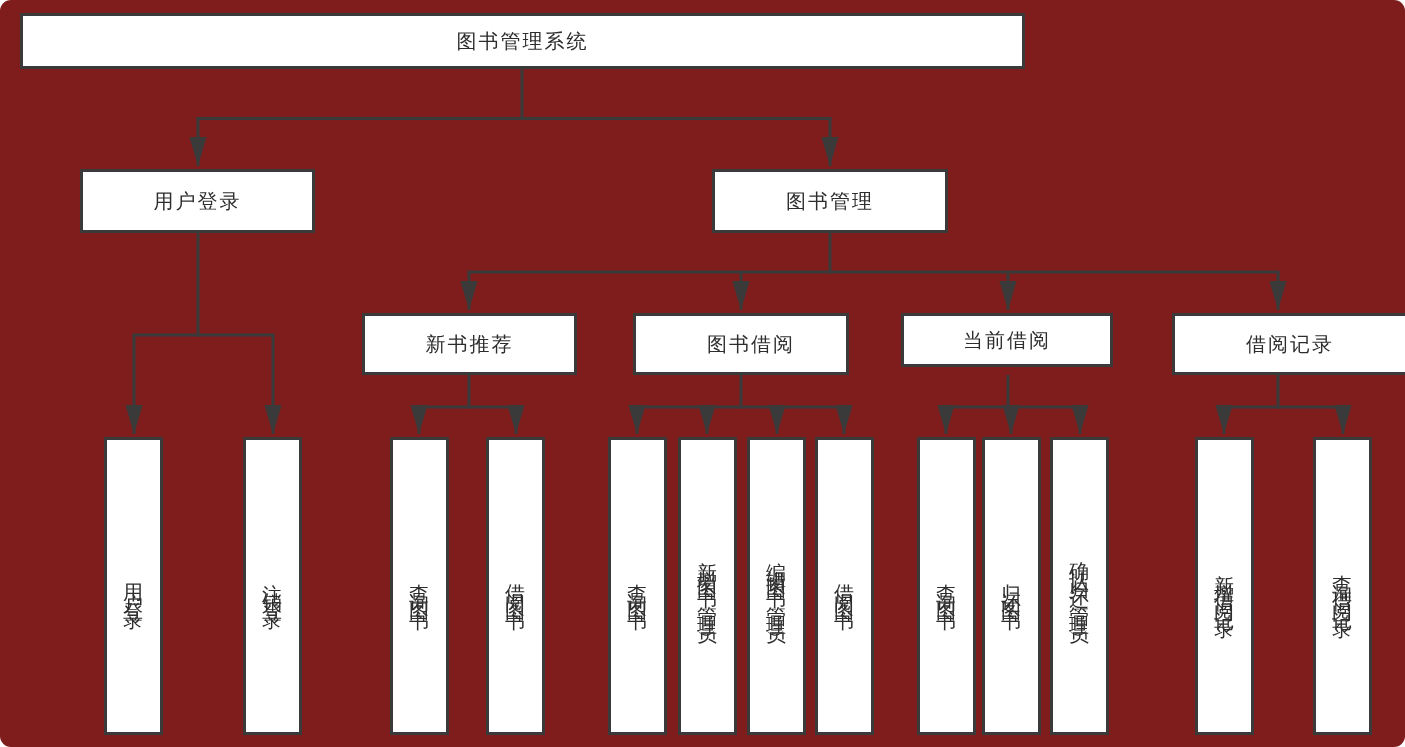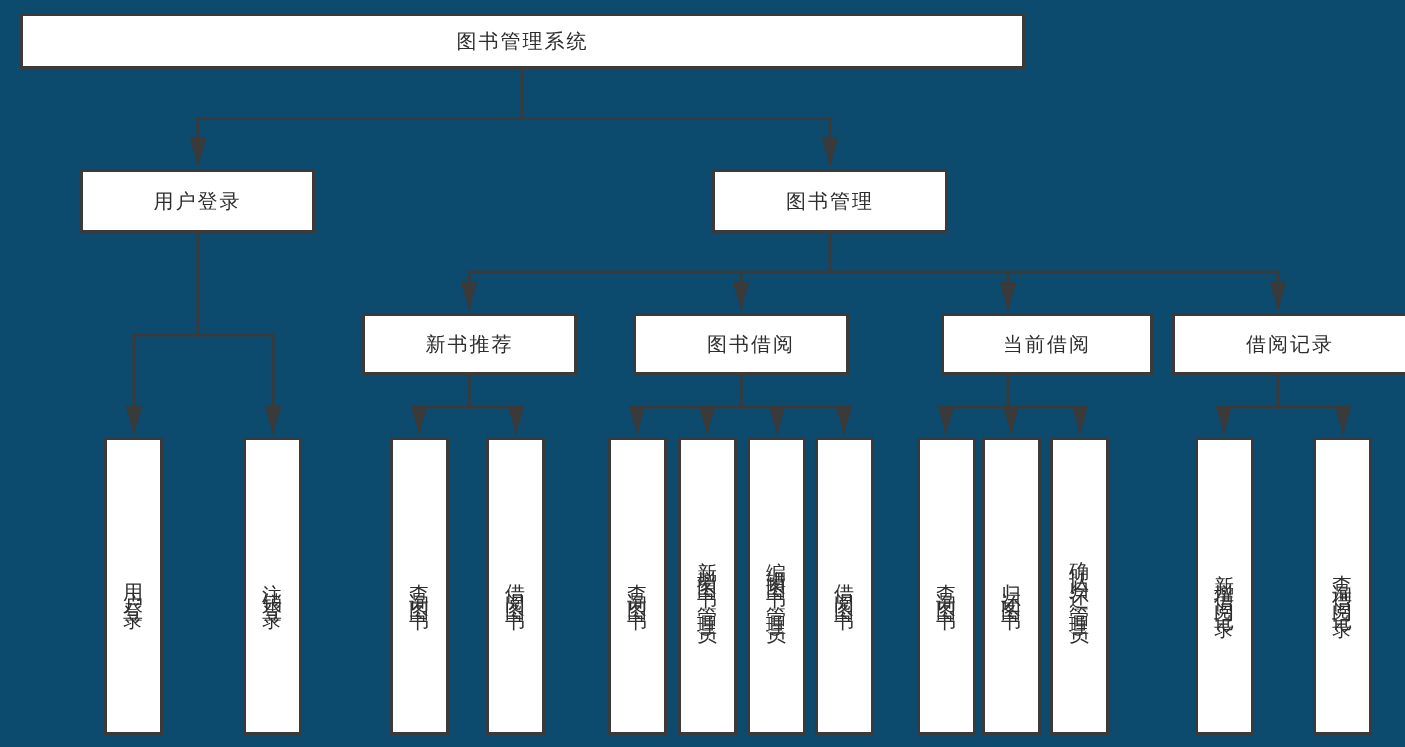--- a/index.html
+++ b/index.html
@@ -1,18 +1,18 @@
 <!DOCTYPE html>
 <html><head>
 <meta charset="utf-8">
 <style>
   html, body { margin:0; padding:0; background:#ffffff; }
   .canvas {
-    position:relative; width:1405px; height:747px; background:#0c4a6e;
-    font-family:"Liberation Sans","DejaVu Sans",sans-serif; overflow:hidden;
+    position:relative; width:1405px; height:747px; background:#7f1d1d;
+    font-family:"Liberation Sans","DejaVu Sans",sans-serif; overflow:hidden;border-radius:11px;
   }
   .connectors { position:absolute; left:0; top:0; width:1405px; height:747px; }
   .box {
     position:absolute; box-sizing:border-box;
     border:3px solid #3a3a3a; background:#ffffff;
     display:flex; align-items:center; justify-content:center;
     color:#2d2d2d; font-size:20px;
   }
   .h { letter-spacing:2px; }
   .v {
@@ -80,21 +80,21 @@
     </g>
   </svg>
 
   <div class="box h" style="left:20px;top:13px;width:1005px;height:56px;">图书管理系统</div>
 
   <div class="box h" style="left:80px;top:169px;width:235px;height:64px;">用户登录</div>
   <div class="box h" style="left:712px;top:169px;width:236px;height:64px;">图书管理</div>
 
   <div class="box h" style="left:362px;top:313px;width:215px;height:62px;">新书推荐</div>
   <div class="box h" style="left:633px;top:313px;width:216px;height:62px;padding-left:20px;">图书借阅</div>
-  <div class="box h" style="left:901px;top:313px;width:212px;height:62px;margin-left:40px;">当前借阅</div>
+  <div class="box h" style="left:901px;top:313px;width:212px;height:54px;">当前借阅</div>
   <div class="box h" style="left:1172px;top:313px;width:236px;height:62px;">借阅记录</div>
 
   <div class="box v" style="left:104px;top:437px;width:59px;height:298px;">用户登录</div>
   <div class="box v" style="left:243px;top:437px;width:59px;height:298px;">注销登录</div>
 
   <div class="box v" style="left:390px;top:437px;width:59px;height:298px;">查询图书</div>
   <div class="box v" style="left:486px;top:437px;width:59px;height:298px;">借阅图书</div>
 
   <div class="box v" style="left:608px;top:437px;width:59px;height:298px;">查询图书</div>
   <div class="box v" style="left:678px;top:437px;width:59px;height:298px;">新增图书（管理员）</div>

